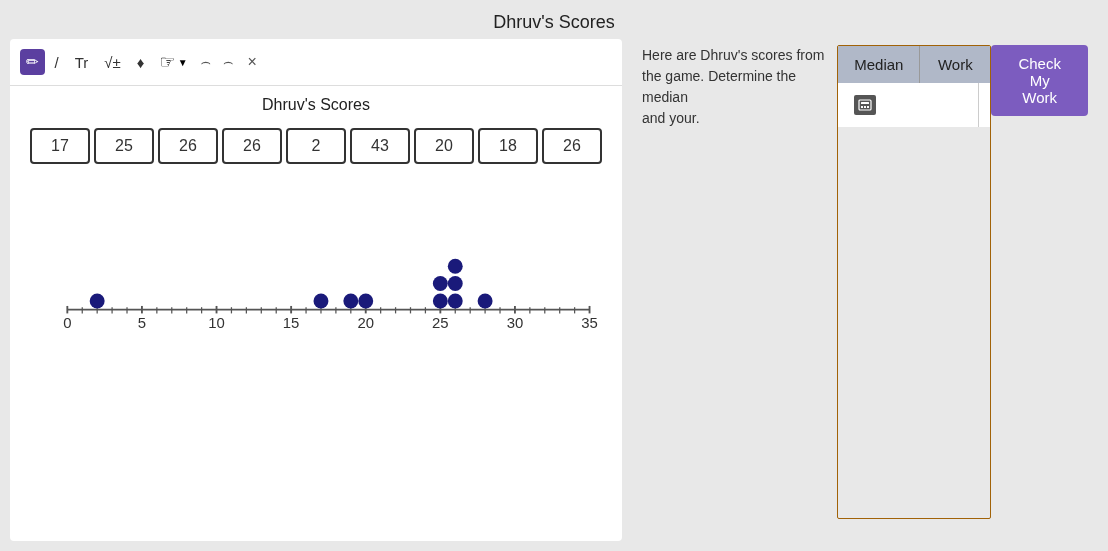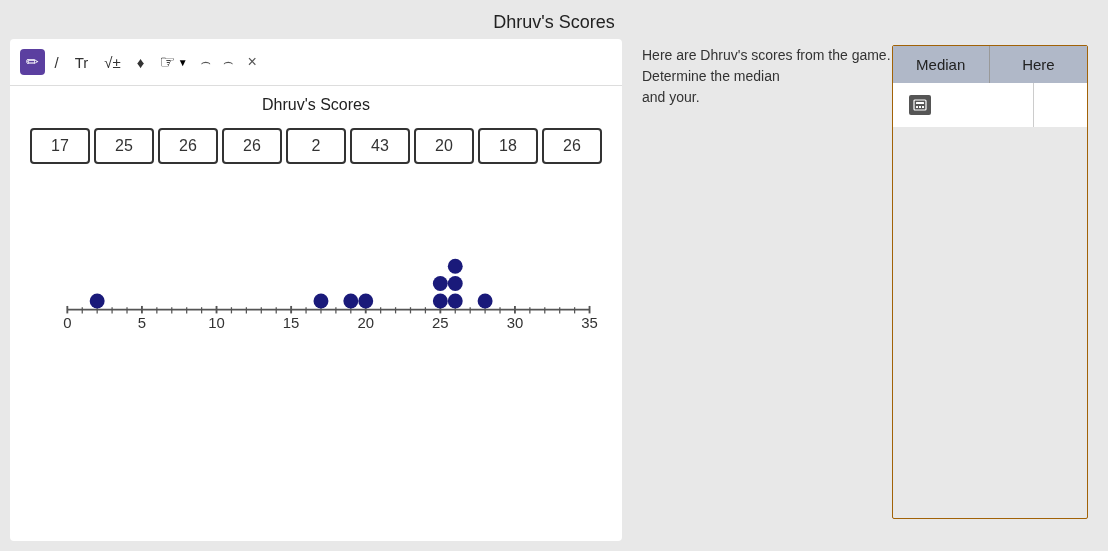--- a/index.html
+++ b/index.html
@@ -348,35 +348,36 @@
 
   <div class="right-panel">
     <div class="instructions">
       <span>Here are Dhruv's scores from the game. Determine the median</span><br>
       <span>and your.</span><br><br>
     </div>
 
     <div class="table-container">
       <div class="table-header">
         <div class="table-header-cell">Median</div>
-        <div class="table-header-cell">Here</div>
+        <div class="table-header-cell">Work</div>
       </div>
       <div class="table-body">
         <div class="table-cell">
           <div class="calc-icon">
             <svg width="14" height="12" viewBox="0 0 14 12">
               <rect x="1" y="1" width="12" height="10" rx="1" fill="none" stroke="#fff" stroke-width="1.2"></rect>
               <rect x="3" y="3" width="8" height="2" rx="0.5" fill="#fff"></rect>
               <rect x="3" y="7" width="2" height="2" rx="0.3" fill="#fff"></rect>
               <rect x="6" y="7" width="2" height="2" rx="0.3" fill="#fff"></rect>
               <rect x="9" y="7" width="2" height="2" rx="0.3" fill="#fff"></rect>
             </svg>
           </div>
           <input type="text" style="border: none; outline: none; font-size: 15px; width: 80px;" placeholder="">
         </div>
         <div class="table-cell">
           <input type="text" style="border: none; outline: none; font-size: 15px; width: 120px;">
         </div>
       </div>
     </div>
 
+    <button class="check-work-btn">Check My Work</button>
   </div>
 </div>
 
 </body></html>

